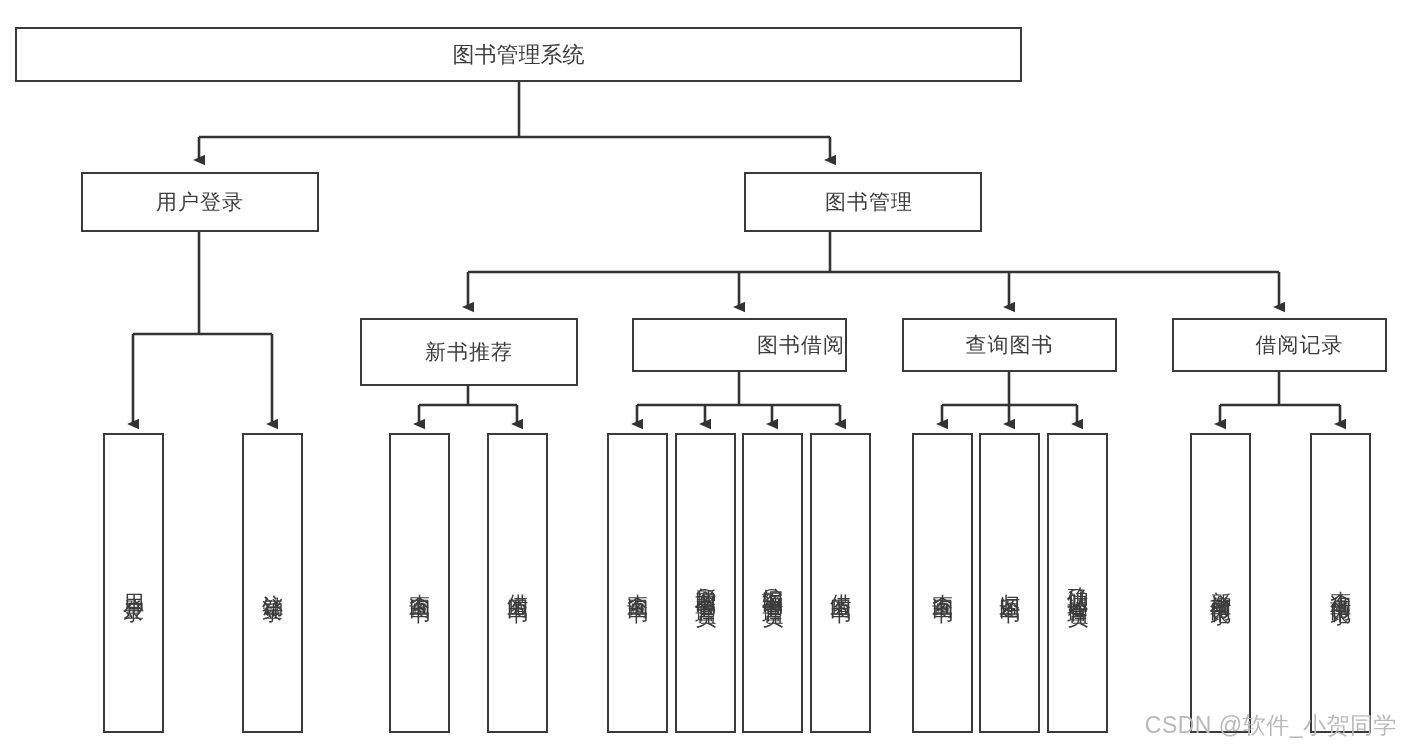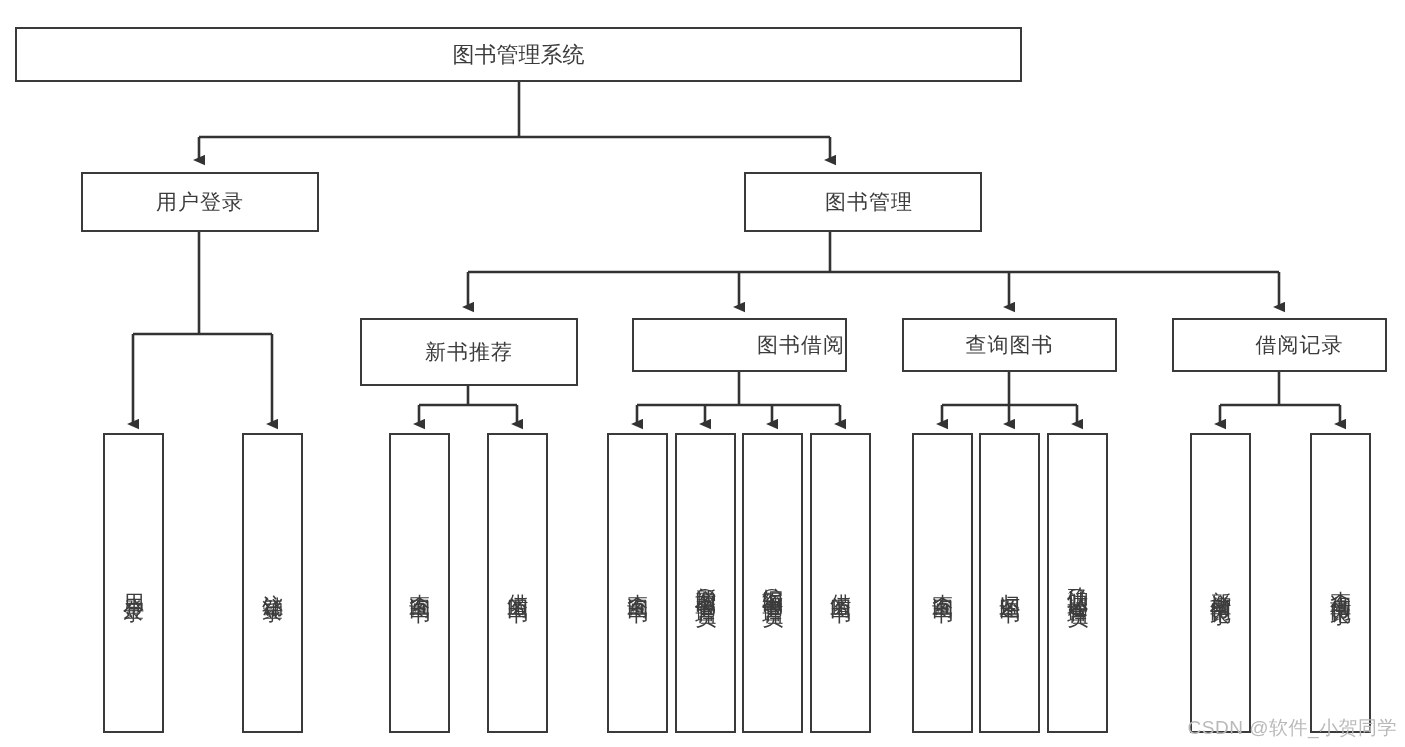--- a/index.html
+++ b/index.html
@@ -56,21 +56,21 @@
     -webkit-writing-mode: vertical-rl;
     line-height: 1.06;
     letter-spacing: 3px;
     white-space: nowrap;
     display: block;
   }
   .watermark {
     position: absolute;
     right: 8px;
     bottom: 6px;
-    font-size: 19px;
+    font-size: 23px;
     color: #b9b9b9;
     letter-spacing: 0.5px;
     white-space: nowrap;
   }
 </style>
 </head>
 <body>
 
 <div id="canvas">
 

